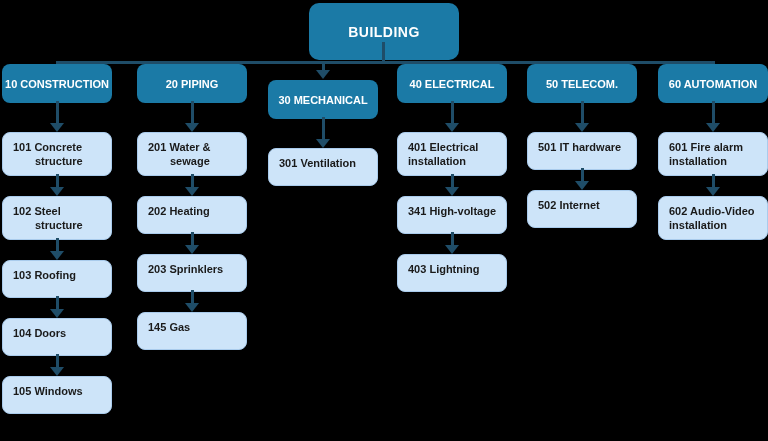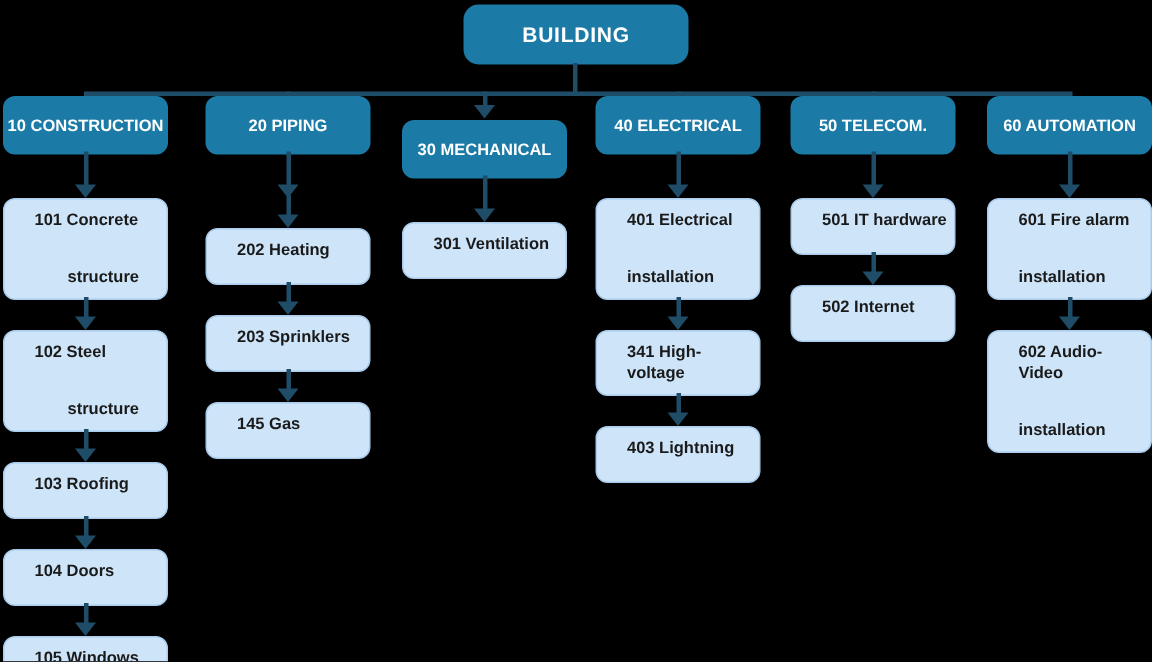--- a/index.html
+++ b/index.html
@@ -2,21 +2,21 @@
 <html style="--background: #000000; --header-fill: #1b7aa6; --header-text: #ffffff; --item-fill: #cde4f9; --item-border: #a9cbec; --item-text: #1a1a1a; --connector: #1f4d68;"><head>
 <meta charset="utf-8">
 <style>
   html,body { margin:0; padding:0; background:#000; }
   .canvas {
     position:relative; width:768px; height:441px; overflow:hidden;
     background:var(--background,#000);
     font-family:"Liberation Sans", sans-serif;
   }
   .root-node {
-    position:absolute; left:309px; top:3px; width:150px; height:40px;
+    position:absolute; left:309px; top:3px; width:150px; height:57px;
     background:var(--header-fill); border-radius:10px;
     color:var(--header-text); font-weight:bold; font-size:14px; letter-spacing:.5px;
     display:flex; align-items:center; justify-content:center;
   }
   .v-stem, .bus, .drop { position:absolute; background:var(--connector); }
   .bus { border-radius:2px; }
   .head {
     position:absolute; width:0; height:0;
     border-left:7px solid transparent; border-right:7px solid transparent;
     border-top:9px solid var(--connector);
@@ -41,22 +41,21 @@
     content:""; position:absolute; left:50%; margin-left:-7px; bottom:0;
     width:0; height:0;
     border-left:7px solid transparent; border-right:7px solid transparent;
     border-top:9px solid var(--connector);
   }
   .leaf-node {
     min-height:38px; box-sizing:border-box; flex:none;
     background:var(--item-fill); border:1px solid var(--item-border); border-radius:8px;
     color:var(--item-text); font-weight:bold; font-size:11px; line-height:14px;
     display:flex; flex-direction:column; justify-content:flex-start;
-    padding:7px 4px 7px 20px;
-    gap:24px;
+    padding:7px 4px 7px 10px;
   }
   .leaf-node .hang { padding-left:22px; }
 </style>
 </head>
 <body>
 
 <div class="canvas">
   <div class="root-node">BUILDING</div>
   <div>
       <div class="v-stem" style="left: 382px; top: 42px; width: 3px; height: 21px;"></div>
@@ -96,20 +95,24 @@
           <div>104 Doors</div>
         </div>
         <div class="arrow"></div>
         <div class="leaf-node">
           <div>105 Windows</div>
         </div>
       </div>
       <div class="column" style="left: 137px; width: 110px;">
         <div class="category-node">20 PIPING</div>
         <div class="arrow first"></div>
+        <div class="leaf-node">
+          <div>201 Water &amp;</div>
+          <div class="hang">sewage</div>
+        </div>
         <div class="arrow"></div>
         <div class="leaf-node">
           <div>202 Heating</div>
         </div>
         <div class="arrow"></div>
         <div class="leaf-node">
           <div>203 Sprinklers</div>
         </div>
         <div class="arrow"></div>
         <div class="leaf-node">

